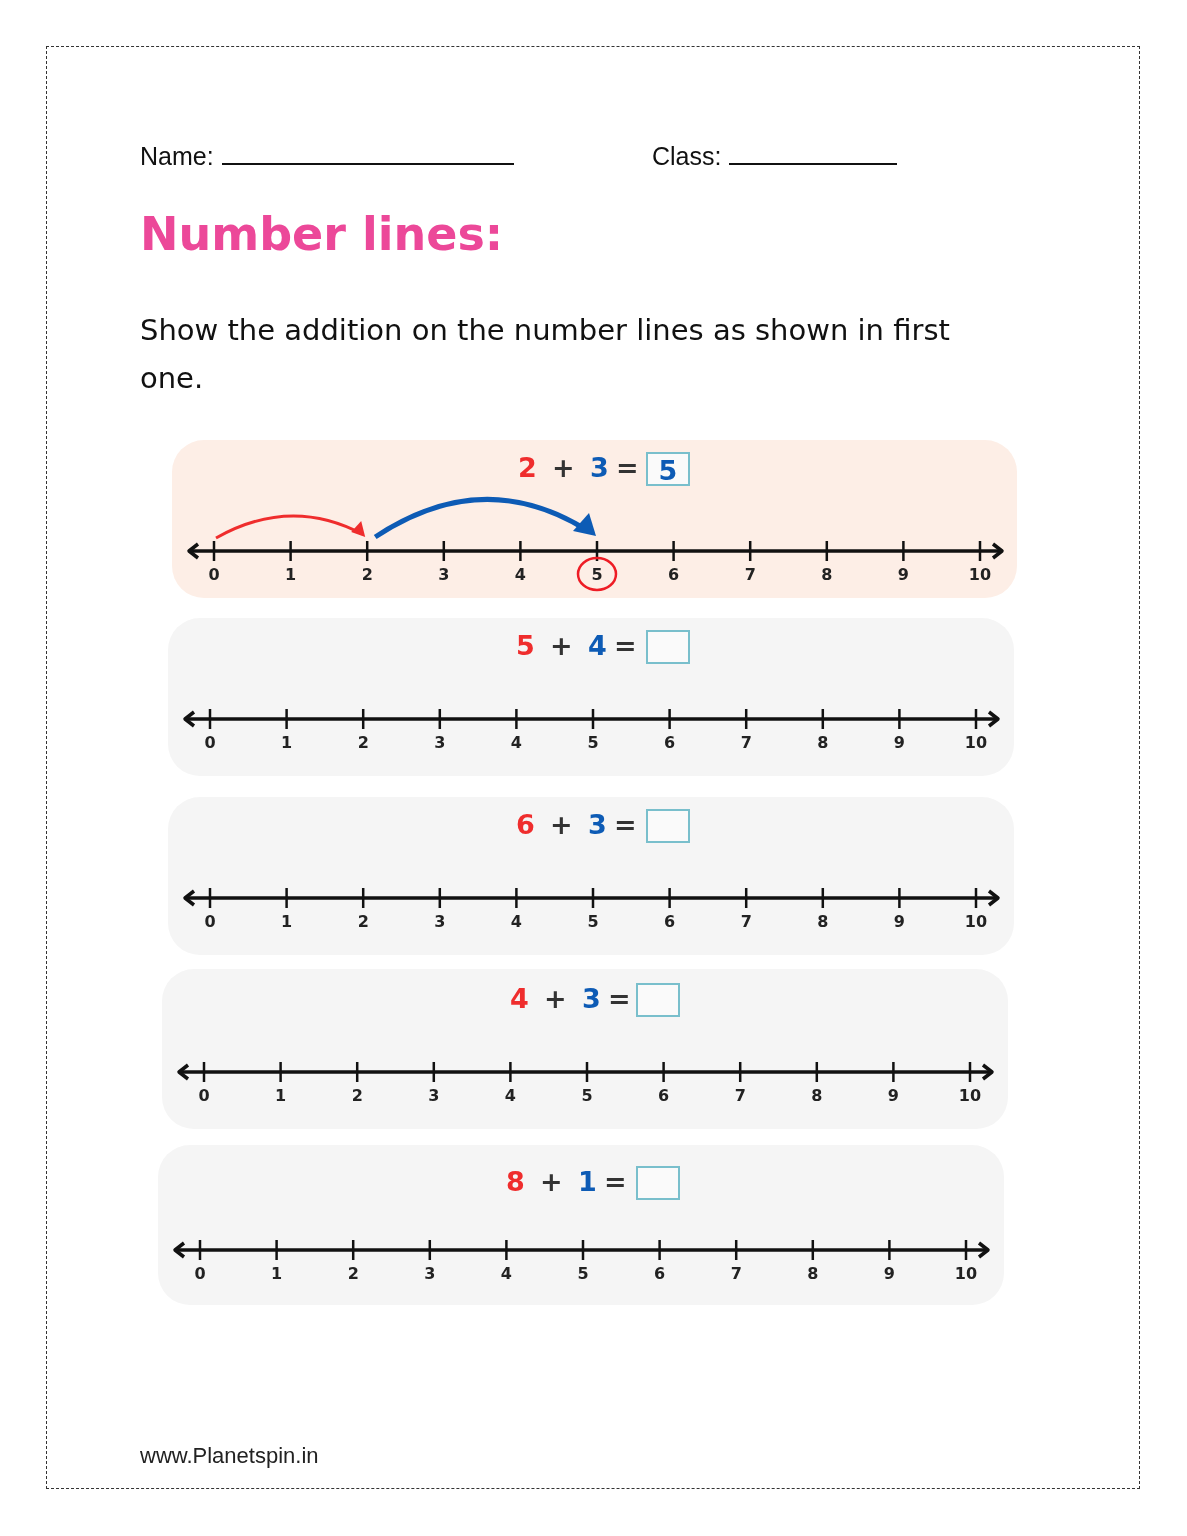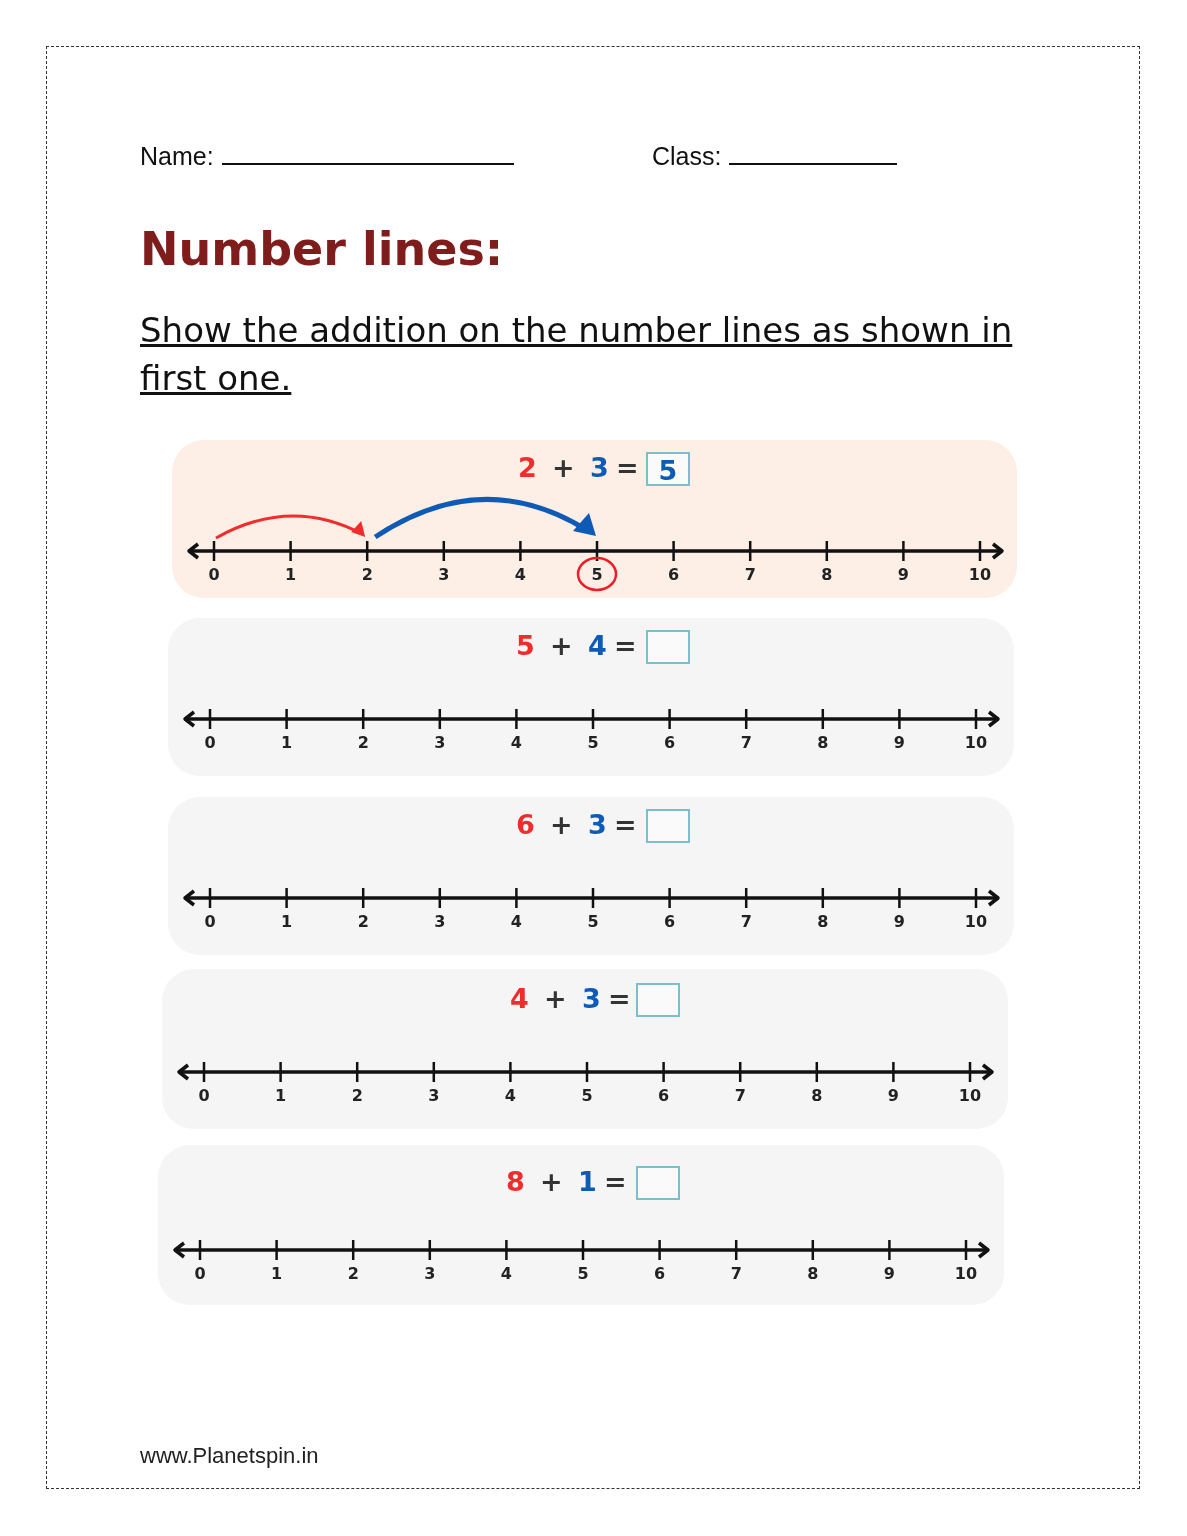--- a/index.html
+++ b/index.html
@@ -1,21 +1,21 @@
 <!DOCTYPE html>
 <html><head>
   <meta charset="utf-8">
   <style>
     html, body { margin:0; padding:0; background:#ffffff; }
     body { width:1187px; height:1536px; position:relative; overflow:hidden; }
     .page-border { position:absolute; left:46px; top:46px; width:1094px; height:1443px; border:1px dashed #333; box-sizing:border-box; }
     .hdr { position:absolute; top:142px; font-family:"Liberation Sans", sans-serif; font-size:25px; color:#111; }
     .blank { display:inline-block; border-bottom:2px solid #111; vertical-align:baseline; height:1px; margin-left:8px; }
-    .title { position:absolute; left:140px; top:222px; font-family:"DejaVu Sans", sans-serif; font-weight:bold; font-size:46px; color:#7f1d1d; letter-spacing:0px; }
-    .instr { position:absolute; left:140px; top:306px; width:880px; font-family:"DejaVu Sans", sans-serif; font-size:34px; line-height:48px; color:#111;text-decoration:underline; }
+    .title { position:absolute; left:140px; top:207px; font-family:"DejaVu Sans", sans-serif; font-weight:bold; font-size:46px; color:#ec4899; letter-spacing:0px; }
+    .instr { position:absolute; left:140px; top:306px; width:880px; font-family:"DejaVu Sans", sans-serif; font-size:29px; line-height:48px; color:#111; }
     .card { position:absolute; border-radius:32px; background:#f5f5f5; }
     .card.ex { background:#fdeee6; }
     .eq { position:absolute; top:10px; left:0; width:100%; height:40px; font-family:"DejaVu Sans", sans-serif; font-weight:bold; font-size:27px; }
     .eq span { position:absolute; top:2px; }
     .eq .a { color:#ef2d2d; }
     .eq .b { color:#0d5bb5; }
     .eq .op { color:#333; }
     .ansbox { position:absolute; top:0px; width:44px; height:34px; border:2px solid #79bfcc; background:#fafafa; color:#0d5bb5; text-align:center; line-height:34px; font-size:27px; box-sizing:border-box; }
     svg { position:absolute; left:0; top:0; overflow:visible; }
     .footer { position:absolute; left:140px; top:1443px; font-family:"Liberation Sans", sans-serif; font-size:22px; color:#222; }

